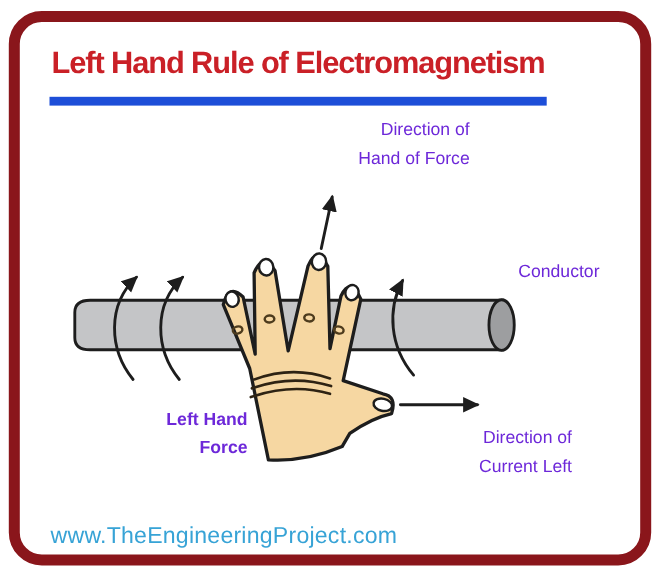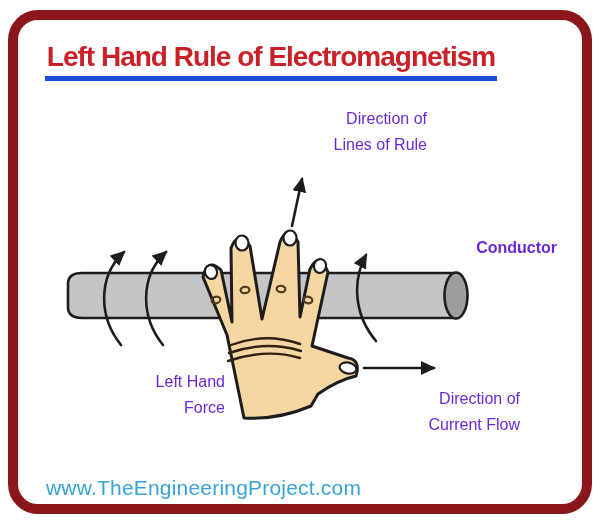--- a/index.html
+++ b/index.html
@@ -8,30 +8,30 @@
     background:#ffffff;font-family:"Liberation Sans",sans-serif;
   }
   .frame{
     position:absolute;left:8px;top:10px;width:584px;height:504px;
     box-sizing:border-box;border:10px solid #8a161b;border-radius:30px;
     background:#ffffff;
   }
   .title-wrap{position:absolute;left:28px;top:42px;width:486px;text-align:center;}
   .title{
     display:inline-block;font-size:28px;font-weight:bold;letter-spacing:-1px;
-    color:#ca2027;border-bottom:5px solid #1d4ed8;padding:0 2px 4px 2px;
+    color:#ca2027;border-bottom:8px solid #1d4ed8;padding:0 2px 16px 2px;
     line-height:30px;
   }
   .label{
     position:absolute;color:#6d28d9;font-size:16px;line-height:26px;
     text-align:right;white-space:nowrap;
   }
   #force-label{left:187px;top:106px;width:240px;}
-  #conductor-label{left:412px;top:236px;width:145px;line-height:24px;font-weight:bold;}
-  #rule-label{left:55px;top:369px;width:170px;}
+  #conductor-label{left:400px;top:236px;width:145px;line-height:24px;}
+  #rule-label{left:55px;top:369px;width:170px;font-weight:bold;}
   #current-label{left:332px;top:386px;width:188px;}
   .site-url{
     position:absolute;left:46px;top:476px;font-size:21px;color:#37a3d6;
     letter-spacing:0.2px;
   }
   svg.diagram{position:absolute;left:0;top:0;}
   .oline{stroke:#1d1d1d;stroke-width:2.6;}
   .arrow{fill:none;stroke:#1d1d1d;stroke-width:2.6;stroke-linecap:round;}
   .hand{stroke:#1d1d1d;stroke-width:3;stroke-linejoin:round;stroke-linecap:round;}
   .nail{stroke:#1d1d1d;stroke-width:2.2;}
@@ -84,28 +84,28 @@
   <path class="crease" d="M229,353 Q266,340 301,351"></path>
   <path class="crease" d="M228,361 Q266,348 300,358"></path>
 
   <path class="arrow" marker-end="url(#ah)" d="M292,226 L302,179"></path>
 
   <path class="arrow" marker-end="url(#ah)" d="M364,368 L434,368"></path>
 </svg>
 
 <div class="label" id="force-label">
   <div>Direction of</div>
-  <div>Lines of Rule</div>
+  <div>Hand of Force</div>
 </div>
 
 <div class="label" id="conductor-label">Conductor</div>
 
 <div class="label" id="rule-label">
   <div>Left Hand</div>
   <div>Force</div>
 </div>
 
 <div class="label" id="current-label">
   <div>Direction of</div>
-  <div>Current Flow</div>
+  <div>Current Left</div>
 </div>
 
 <div class="site-url">www.TheEngineeringProject.com</div>
 
 </body></html>

